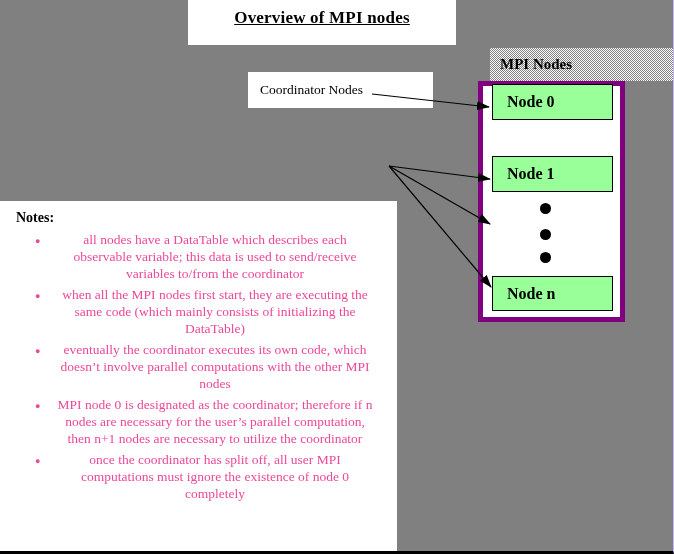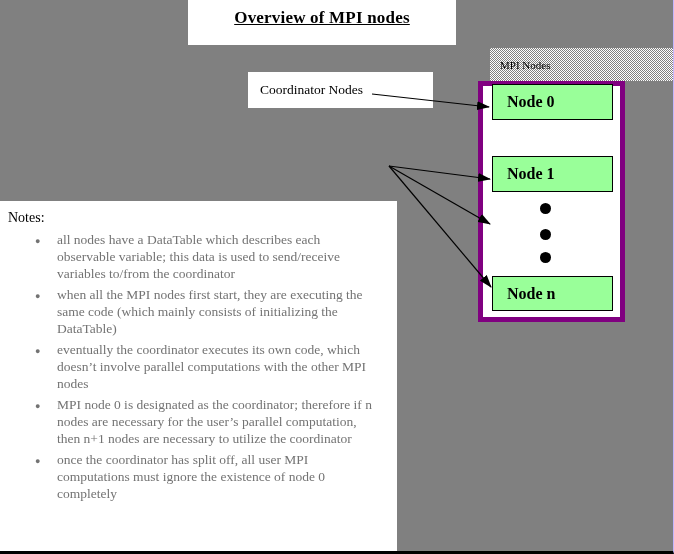--- a/index.html
+++ b/index.html
@@ -39,22 +39,22 @@
   .mpi-header {
     position: absolute;
     left: 490px; top: 48px;
     width: 184px; height: 33px;
     background-color: #c0c0c0;
     background-image: repeating-conic-gradient(#ffffff 0% 25%, #808080 0% 50%);
     background-size: 2px 2px;
     padding: 7px 0 0 10px;
   }
   .mpi-header .mpi-header-text {
-    font-size: 11px;
-    font-weight: normal;
+    font-size: 15px;
+    font-weight: bold;
     color: #000;
   }
 
   
   .nodes-panel {
     position: absolute;
     left: 478px; top: 81px;
     width: 147px; height: 241px;
     background: #ffffff;
     border: 5px solid #800080;
@@ -107,35 +107,37 @@
   
   .notes-box {
     position: absolute;
     left: 0; top: 201px;
     width: 397px; height: 350px;
     background: #ffffff;
     padding: 9px 8px 0 8px;
   }
   .notes-heading {
     font-size: 14px;
-    font-weight: normal;
-    color: #000;
+    font-weight: bold;
+    color: #000;
+    margin-left: 8px;
   }
   .notes-list {
     list-style: none;
     margin-top: 5px;
     padding-left: 49px;
   }
   .notes-list li {
     position: relative;
     font-size: 13.5px;
     line-height: 17px;
-    color: #737373;
+    color: #ec4899;
     margin-bottom: 4px;
     padding-right: 16px;
+    text-align: center;
   }
   .notes-list li::before {
     content: "\25CF";
     position: absolute;
     left: -22px;
     top: 2px;
     font-size: 9px;
   }
 
   

